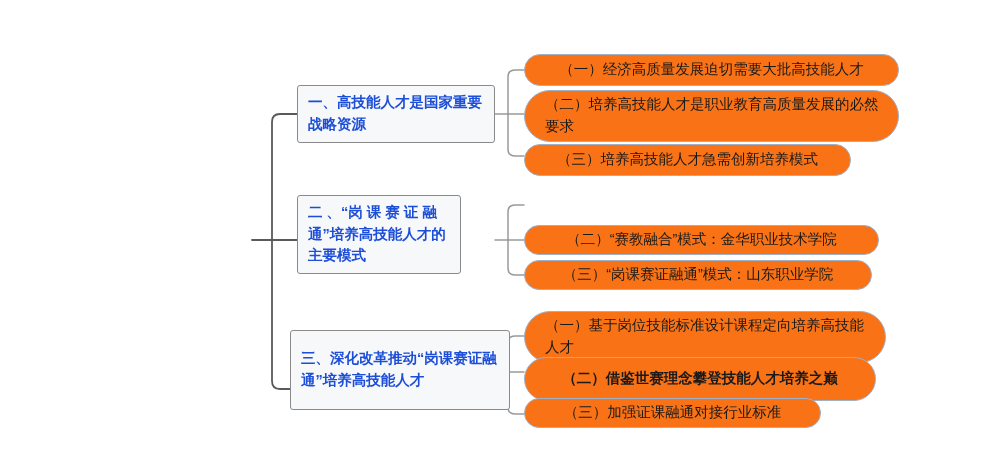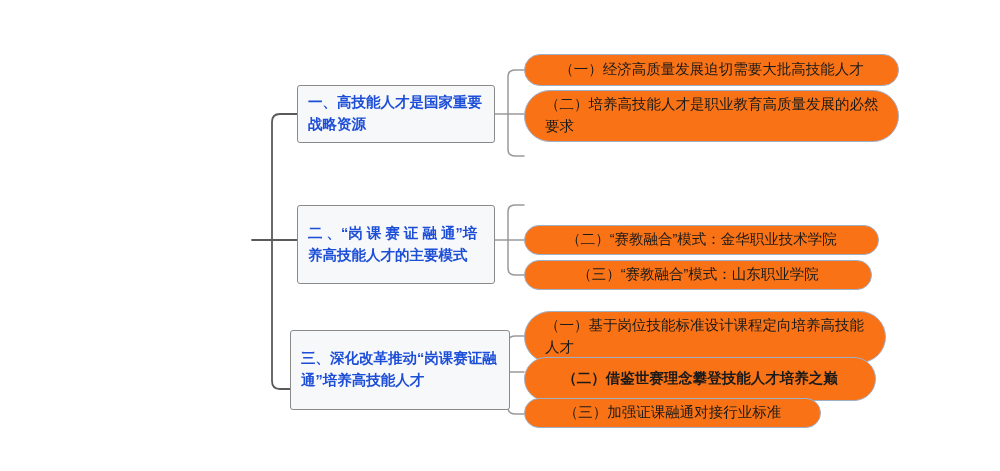--- a/index.html
+++ b/index.html
@@ -136,32 +136,35 @@
   </div>
 
   <div class="leaf-node center" style="left:524px; top:54px; width:375px; height:32px;">
     <span class="txt">（一）经济高质量发展迫切需要大批高技能人才</span>
   </div>
 
   <div class="leaf-node tall" style="left:524px; top:90px; width:375px; height:52px; padding-left:20px;">
     <span class="txt">（二）培养高技能人才是职业教育高质量发展的必然要求</span>
   </div>
 
+  <div class="leaf-node center" style="left:524px; top:144px; width:327px; height:32px;">
+    <span class="txt">（三）培养高技能人才急需创新培养模式</span>
+  </div>
 
-  <div class="branch-node" style="left:297px; top:205px; width:198px; height:79px;">
+  <div class="branch-node" style="left:297px; top:195px; width:164px; height:79px;">
     <span>二 、“岗 课 赛 证 融 通”培养高技能人才的主要模式</span>
   </div>
 
 
   <div class="leaf-node center" style="left:524px; top:225px; width:355px; height:30px;">
     <span class="txt">（二）“赛教融合”模式：金华职业技术学院</span>
   </div>
 
   <div class="leaf-node center" style="left:524px; top:260px; width:348px; height:30px;">
-    <span class="txt">（三）“赛教融合”模式：山东职业学院</span>
+    <span class="txt">（三）“岗课赛证融通”模式：山东职业学院</span>
   </div>
 
   <div class="branch-node" style="left:290px; top:330px; width:220px; height:80px;">
     <span>三、深化改革推动“岗课赛证融通”培养高技能人才</span>
   </div>
 
   <div class="leaf-node tall" style="left:524px; top:311px; width:362px; height:52px; padding-left:20px;">
     <span class="txt">（一）基于岗位技能标准设计课程定向培养高技能人才</span>
   </div>
 

